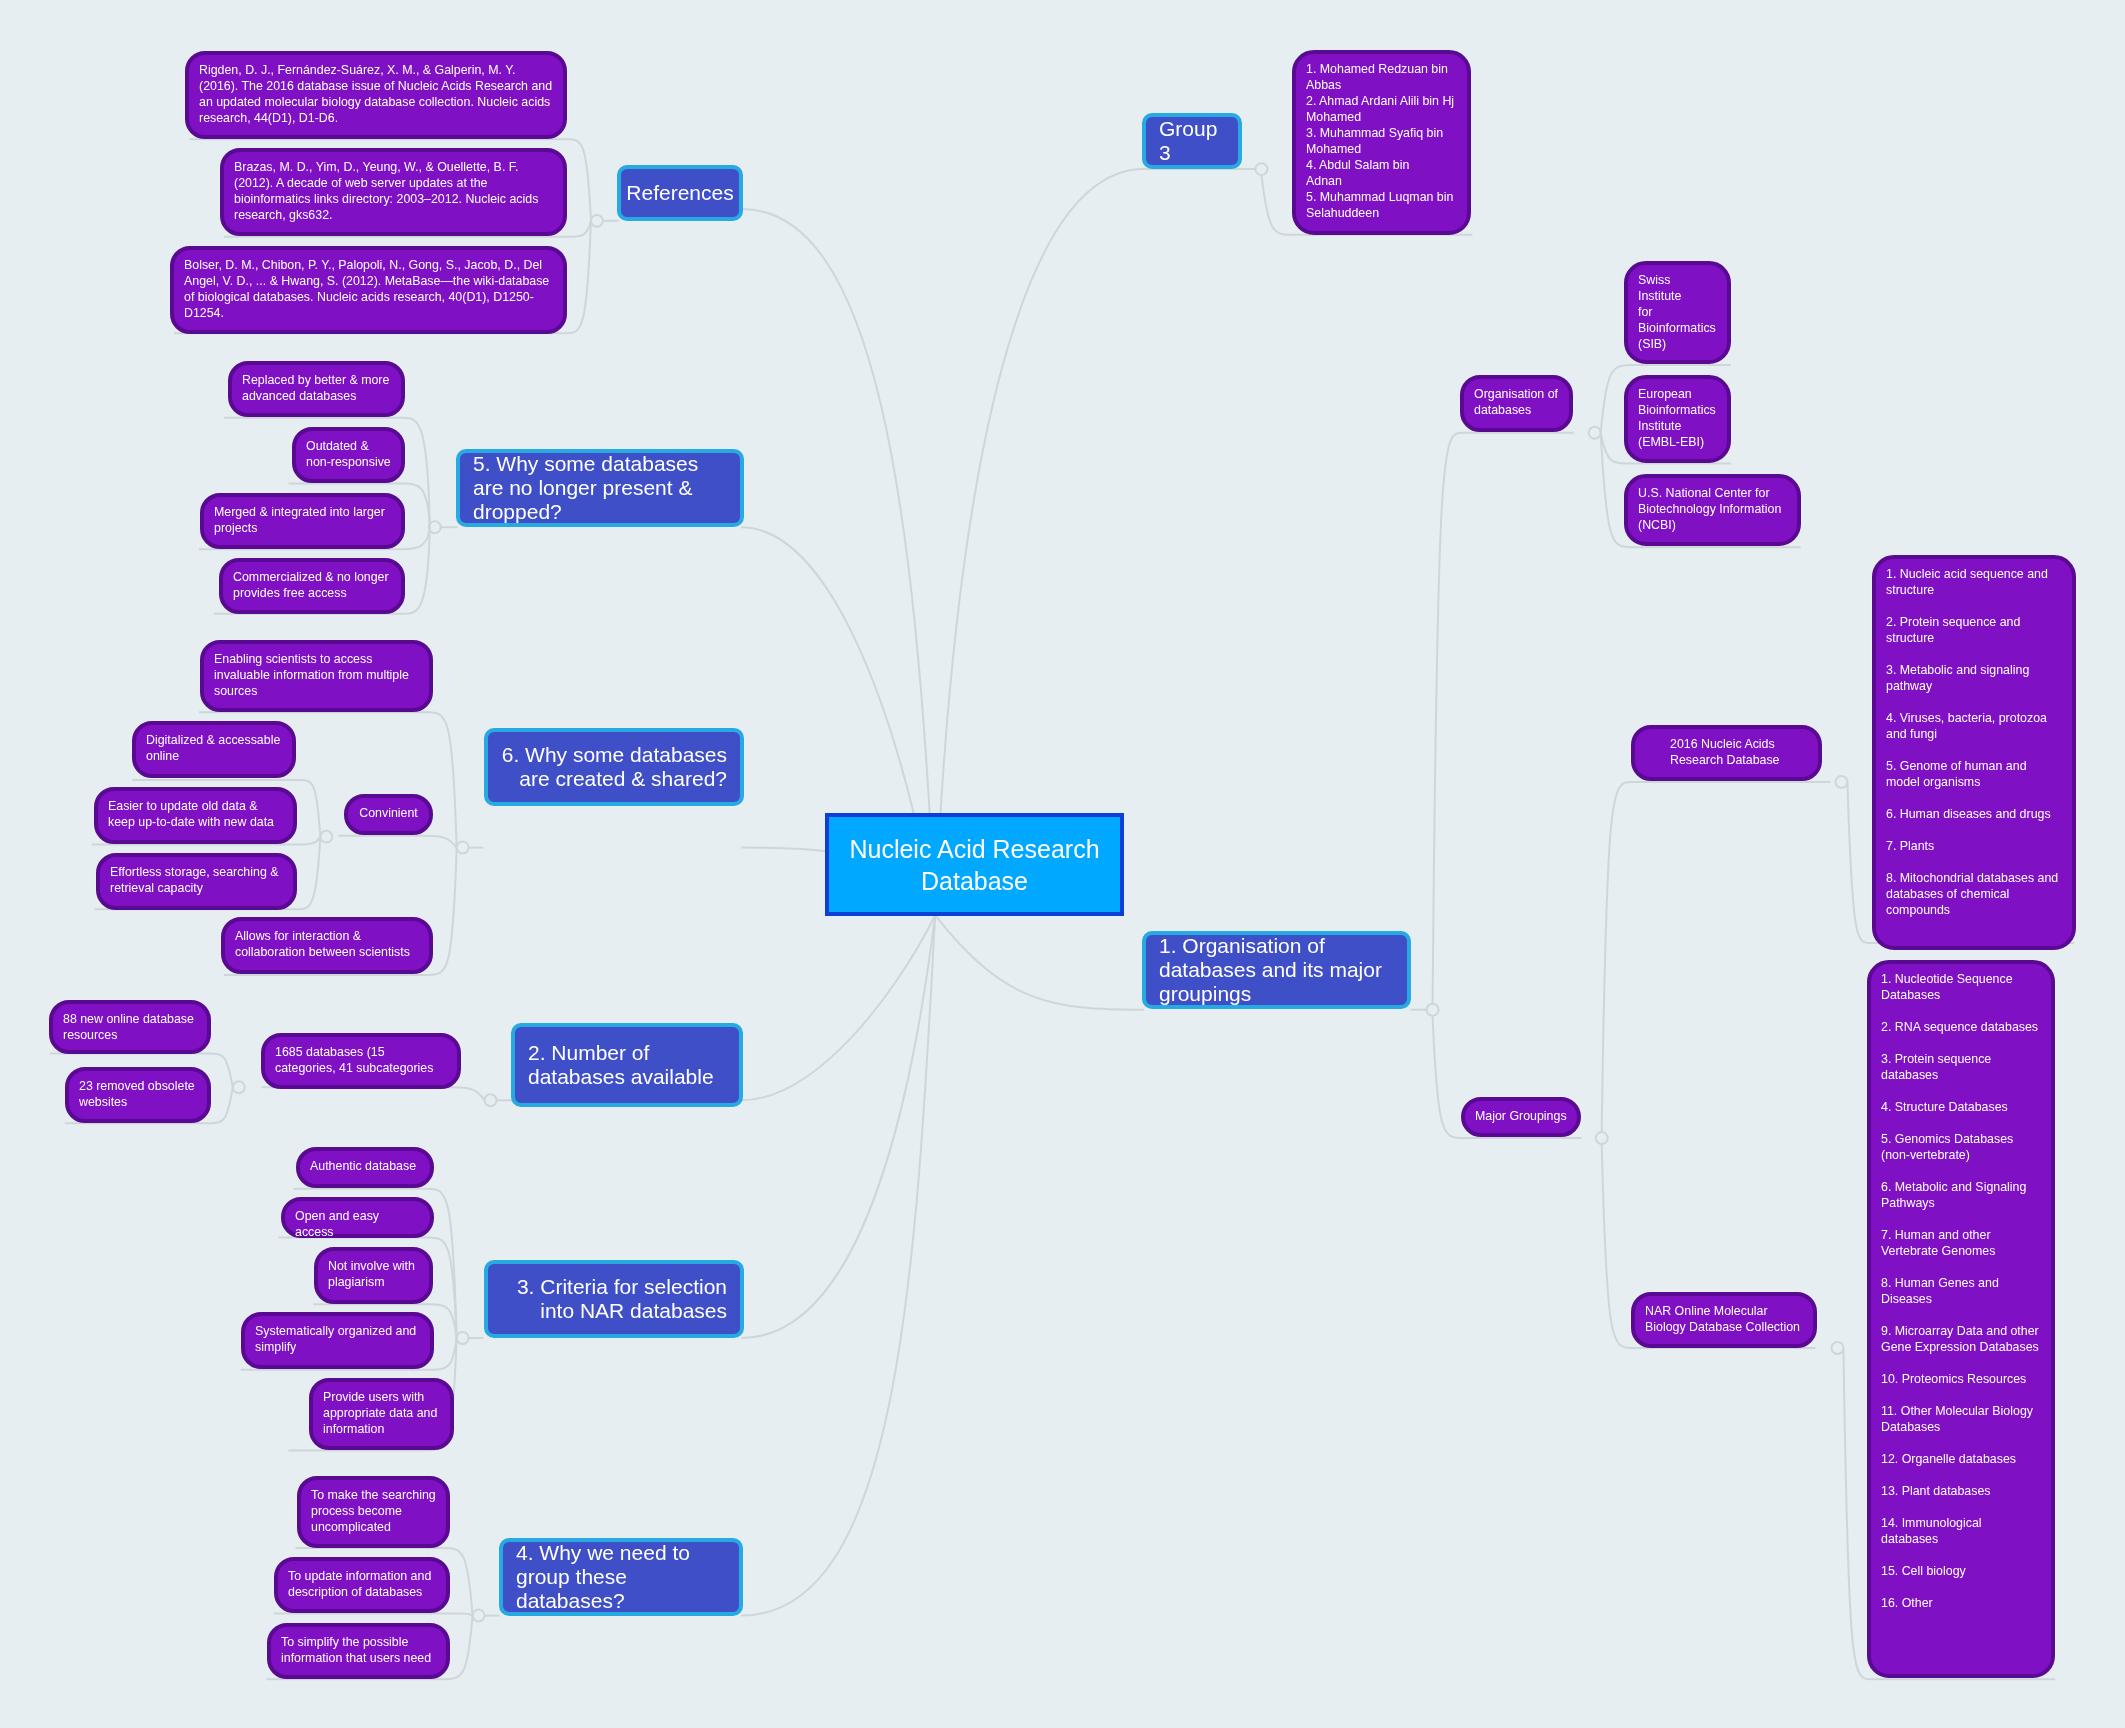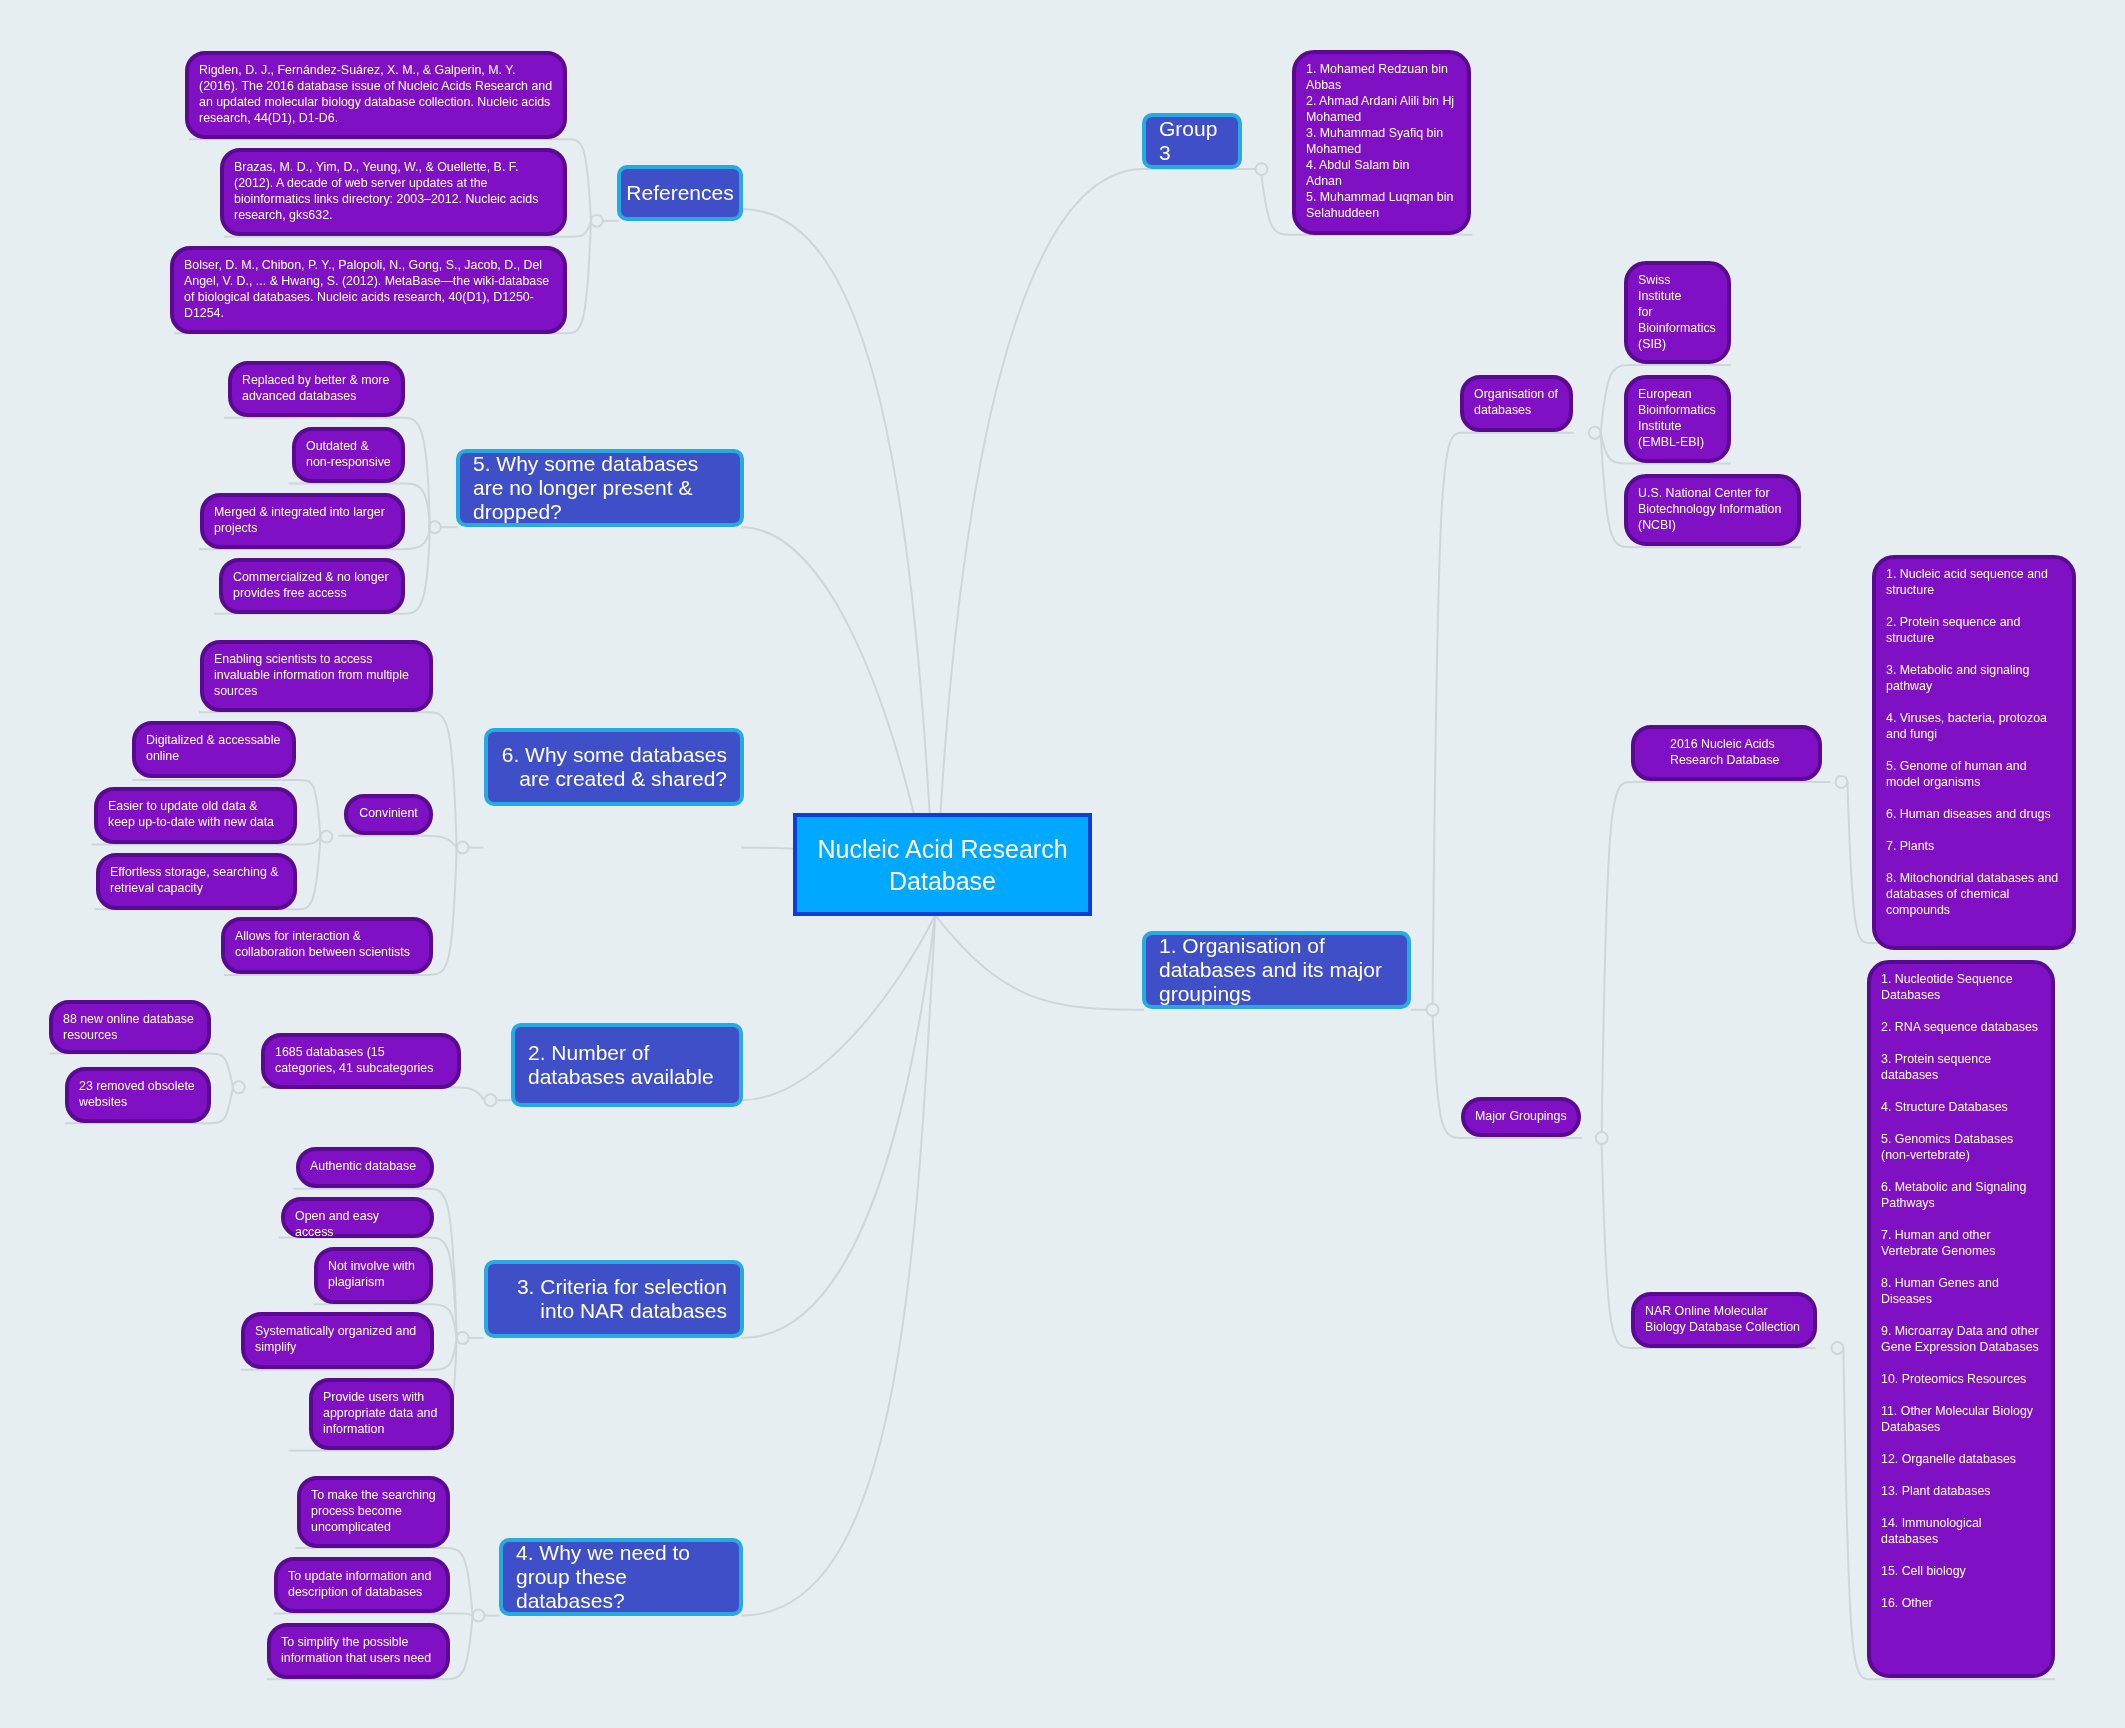--- a/index.html
+++ b/index.html
@@ -10,20 +10,21 @@
   }
   svg.links { position:absolute; left:0; top:0; width:2125px; height:1728px; pointer-events:none; }
   svg.links path, svg.links line { fill:none; stroke:#cfd6da; stroke-width:2; }
   svg.links circle { fill:#e6eef2; stroke:#cfd6da; stroke-width:2; }
   .node { position:absolute; box-sizing:border-box; color:#fff; }
   .root {
     background:#00a8ff; border:4px solid #0b3fd6; border-radius:0;
     font-size:25px; line-height:32px; text-align:center;
     display:flex; align-items:center; justify-content:center;
     padding:8px 14px;
+    margin-left:32px;
   }
   .topic {
     background:#3f4fc8; border:4px solid #27a9e1; border-radius:10px;
     font-size:21px; line-height:24px; padding:10px 13px;
     display:flex; align-items:center;
   }
   .leaf {
     background:#8010c4; border:4px solid #5a0a92; border-radius:20px;
     font-size:12.4px; line-height:16px; padding:7px 10px;
   }

